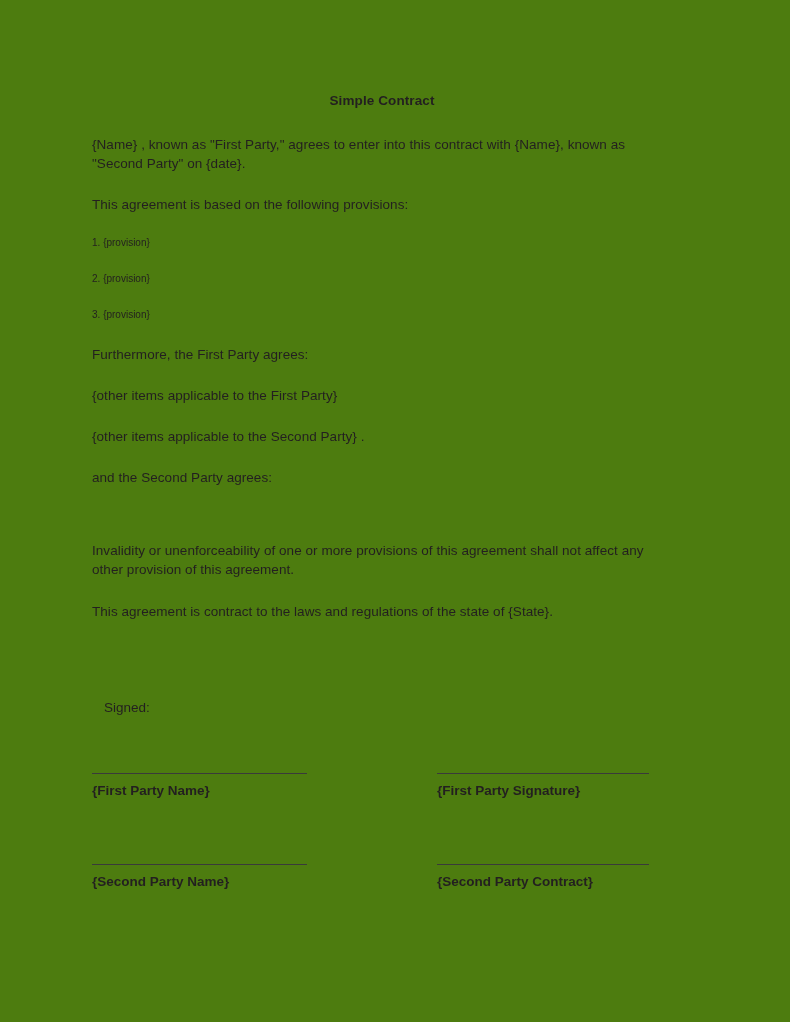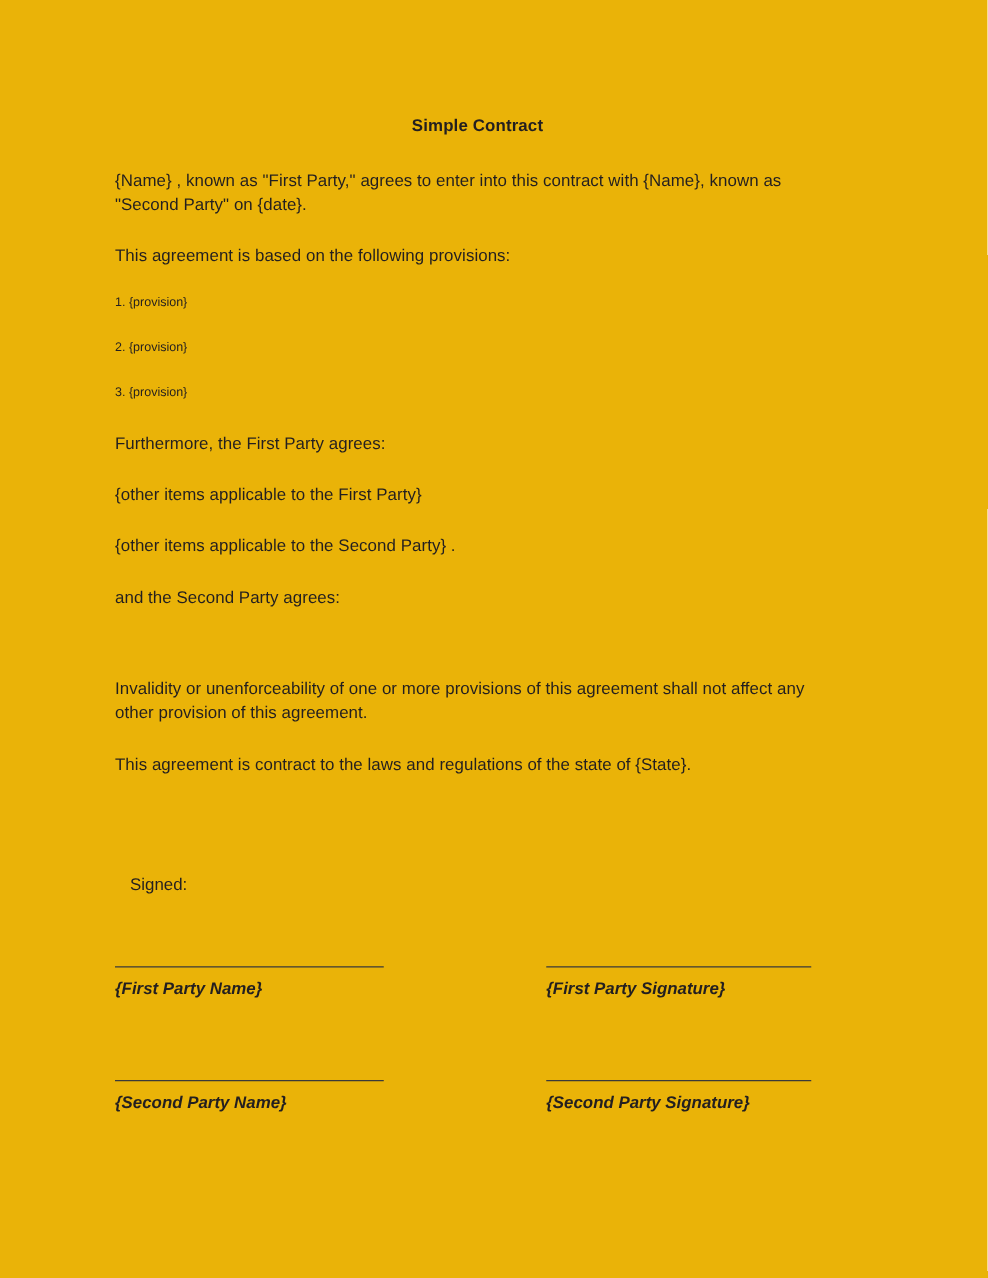--- a/index.html
+++ b/index.html
@@ -13,21 +13,21 @@
     position: relative;
     font-family: "Liberation Sans", sans-serif;
     color: #231f20;
     -webkit-font-smoothing: antialiased;
   }
   .page {
     position: absolute;
     left: 0; top: 0;
     width: 790px;
     height: 1022px;
-    background: #eab308;
+    background: #4d7c0f;
     overflow: hidden;
   }
   .content {
     position: absolute;
     left: 92px;
     top: 92px;
     width: 580px;
   }
   .doc-title {
     text-align: center;
@@ -54,21 +54,20 @@
   }
   .signed-label {
     font-size: 13.5px;
     line-height: 1.42;
     margin: 12px;
     padding-top: 55px;
   }
   .sig-grid {
     position: relative;
     width: 580px;
-    font-style: italic;
   }
   .sig-row {
     position: relative;
     height: 91px;
   }
   .sig-cell {
     position: absolute;
     top: 0;
   }
   .sig-cell.left  { left: 0px;   width: 215px; }
@@ -133,20 +132,20 @@
         </div>
       </div>
 
       <div class="sig-row">
         <div class="sig-cell left">
           <div class="sig-line"></div>
           <div class="sig-caption">{Second Party Name}</div>
         </div>
         <div class="sig-cell right">
           <div class="sig-line"></div>
-          <div class="sig-caption">{Second Party Signature}</div>
+          <div class="sig-caption">{Second Party Contract}</div>
         </div>
       </div>
 
     </div>
 
   </div>
 </div>
 
 </body></html>

